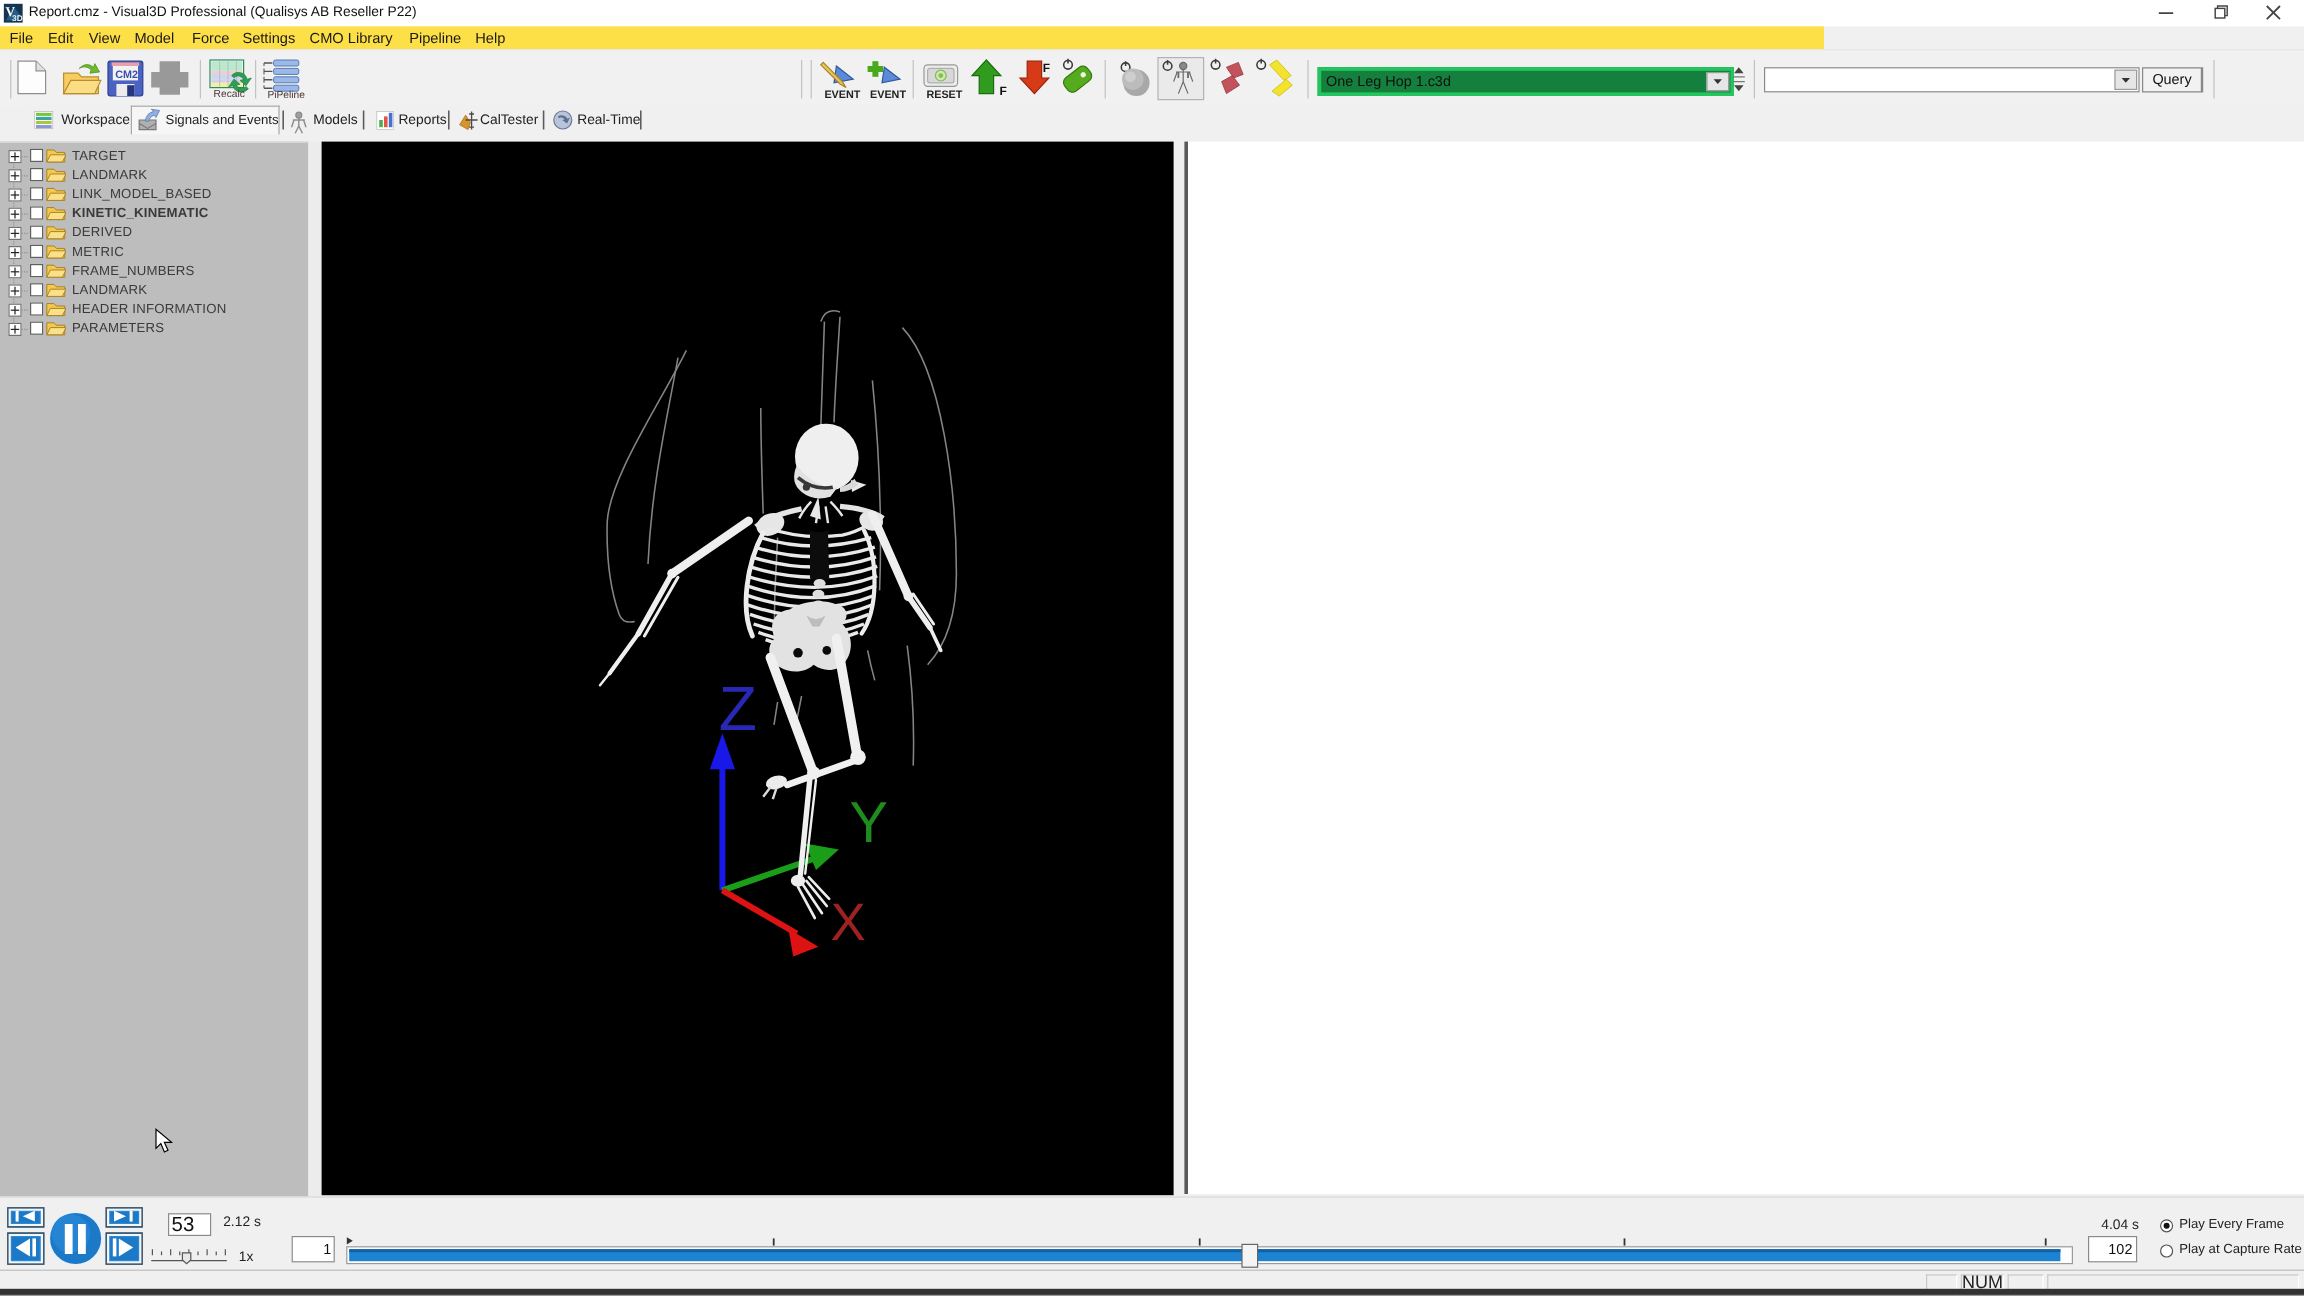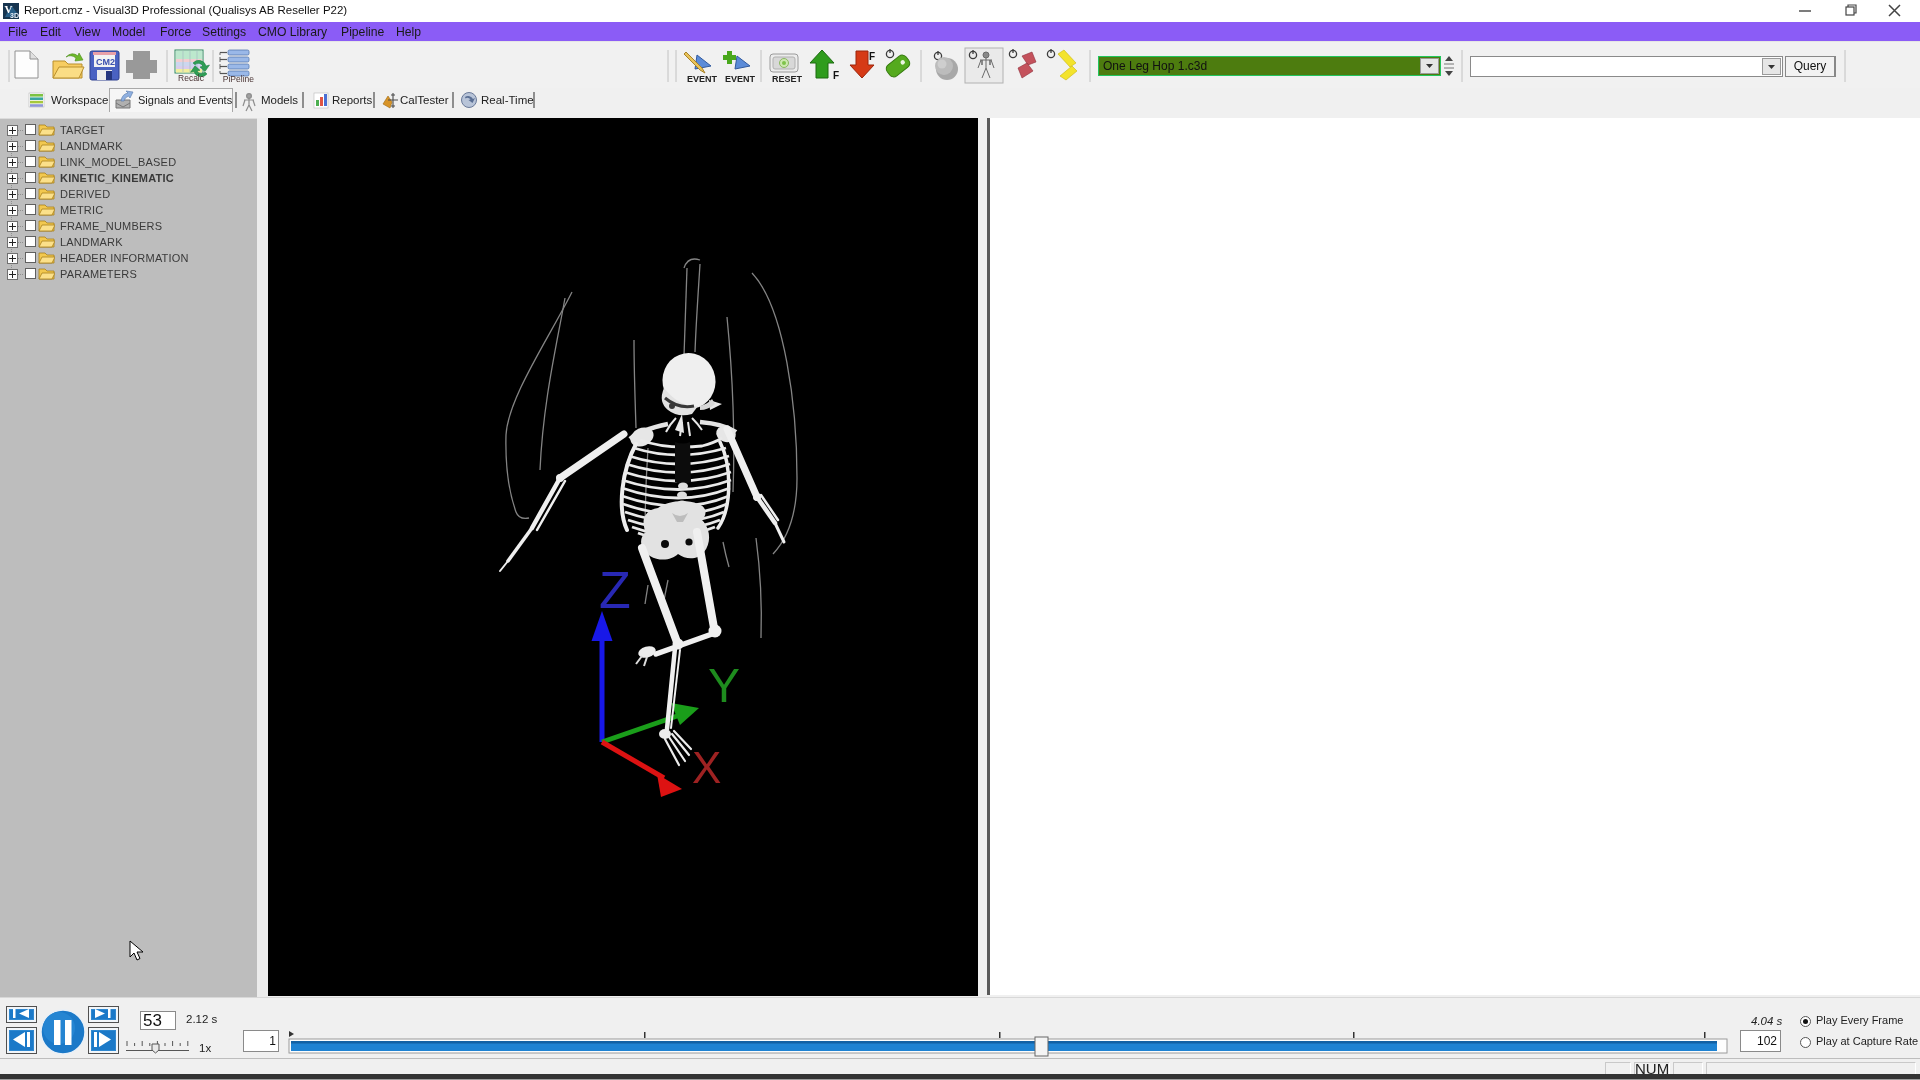--- a/index.html
+++ b/index.html
@@ -1,19 +1,19 @@
 <!DOCTYPE html>
 <html><head>
 <meta charset="utf-8">
 <style>
 html,body{margin:0;padding:0;width:1920px;height:1080px;overflow:hidden;background:#f0f0f0;
 font-family:"Liberation Sans",sans-serif;-webkit-font-smoothing:antialiased;}
 .abs{position:absolute;white-space:nowrap;}
 #titlebar{left:0;top:0;width:1920px;height:22px;background:#ffffff;}
-#menubar{left:0;top:22px;width:1920px;height:19px;background:#8b5cf6;}
+#menubar{left:0;top:22px;width:1520px;height:19px;background:#fde047;}
 .menuitem{position:absolute;top:3px;font-size:12.2px;color:#1a1a1a;}
 #toolbar{left:0;top:41px;width:1920px;height:47px;background:#f1f1f1;border-top:1px solid #e6e6e6;}
 .tlabel{position:absolute;font-size:9px;color:#222;text-align:right;font-weight:bold;}
 #tabbar{left:0;top:88px;width:1920px;height:24px;background:#f0f0f0;margin-left:22px;}
 .tabtext{position:absolute;top:6px;font-size:11.5px;color:#222;}
 #treepanel{left:0;top:118px;width:257px;height:879px;background:#bdbdbd;border-top:1px solid #dcdcdc;}
 .trow{position:absolute;left:0;width:257px;height:16px;}
 .texp{position:absolute;left:7px;top:3px;width:9px;height:9px;background:#fdfdfd;border:1px solid #707070;}
 .texp:before{content:"";position:absolute;left:1px;top:4px;width:7px;height:1px;background:#222;}
 .texp:after{content:"";position:absolute;left:4px;top:1px;width:1px;height:7px;background:#222;}
@@ -171,21 +171,21 @@
         <line x1="1051" y1="7" x2="1051" y2="11"></line>
       </g>
  <path d="M1058 12 l6 -4 l12 13 l-6 4 z" fill="#f3e32c" stroke="#c9b60e" stroke-width="0.6"></path>
  <path d="M1060 34 l12 -10 l5 5 l-11 9 z" fill="#f3e32c" stroke="#c9b60e" stroke-width="0.6"></path>
 </svg>
 <div class="tlabel" style="left:170px;top:31px;width:34px;font-weight:normal;font-size:8.5px;color:#4a3434;">Recalc</div>
 <div class="tlabel" style="left:218px;top:31.5px;width:36px;font-weight:normal;font-size:8.5px;color:#4a3434;">PiPeline</div>
 <div class="tlabel" style="left:682px;top:32px;width:35px;">EVENT</div>
 <div class="tlabel" style="left:720px;top:32px;width:35px;">EVENT</div>
 <div class="tlabel" style="left:767px;top:32px;width:35px;">RESET</div>
-<div class="abs" style="left:1098px;top:14px;width:341px;height:18px;background:#4d7c0f;border:1px solid #22c55e;text-align:center;">
+<div class="abs" style="left:1098px;top:14px;width:341px;height:18px;background:#15803d;border:3px solid #22c55e;text-align:center;">
   <div class="abs" style="left:4px;top:2px;font-size:12px;color:#111;">One Leg Hop 1.c3d</div>
   <div class="abs" style="right:1px;top:1px;width:17px;height:14px;background:#e6e6e6;border:1px solid #9a9a9a;">
    <svg width="17" height="14">
           <path d="M5 5 l3.5 4 l3.5 -4 z" fill="#333"></path>
         </svg></div>
 </div>
 <svg class="abs" style="left:1441px;top:12px" width="16" height="24">
       <path d="M8 2 l4 5 h-8 z" fill="#444"></path>
       <path d="M8 22 l-4 -5 h8 z" fill="#444"></path>
       <line x1="3" y1="10" x2="13" y2="10" stroke="#777"></line>
@@ -520,21 +520,21 @@
         <rect x="1068" y="6" width="1.5" height="6"></rect>
         <rect x="1419" y="6" width="1.5" height="6"></rect>
       </g>
  <rect x="4" y="13" width="1438" height="14" fill="#fdfdfd" stroke="#9a9a9a"></rect>
  <rect x="6" y="15" width="744" height="10" fill="#1e82d2"></rect>
  <rect x="6" y="15" width="744" height="2.5" fill="#1261a4"></rect>
  <rect x="763" y="15" width="669" height="10" fill="#1e82d2"></rect>
  <rect x="763" y="15" width="669" height="2.5" fill="#1261a4"></rect>
  <rect x="750" y="11" width="13" height="19" fill="#f4f4f4" stroke="#666"></rect>
 </svg>
-<div class="abs" style="left:1751px;top:17px;font-size:11.5px;color:#222;font-style:italic;">4.04 s</div>
+<div class="abs" style="left:1751px;top:17px;font-size:11.5px;color:#222;">4.04 s</div>
 <div class="inputbox" style="left:1740px;top:32px;width:36px;height:20px;line-height:20px;text-align:right;padding-right:3px;font-size:12px;">102</div>
 <div class="radio" style="left:1800px;top:18px;">
       <div style="position:absolute;left:2px;top:2px;width:5px;height:5px;border-radius:50%;background:#111;"></div>
     </div>
 <div class="abs" style="left:1816px;top:16px;font-size:11px;color:#222;">Play Every Frame</div>
 <div class="radio" style="left:1800px;top:39px;"></div>
 <div class="abs" style="left:1816px;top:37px;font-size:11px;color:#222;">Play at Capture Rate</div>
 </div>
 <div class="abs" id="statusbar">
  <div class="scell" style="left:1605px;width:24px;"></div>

